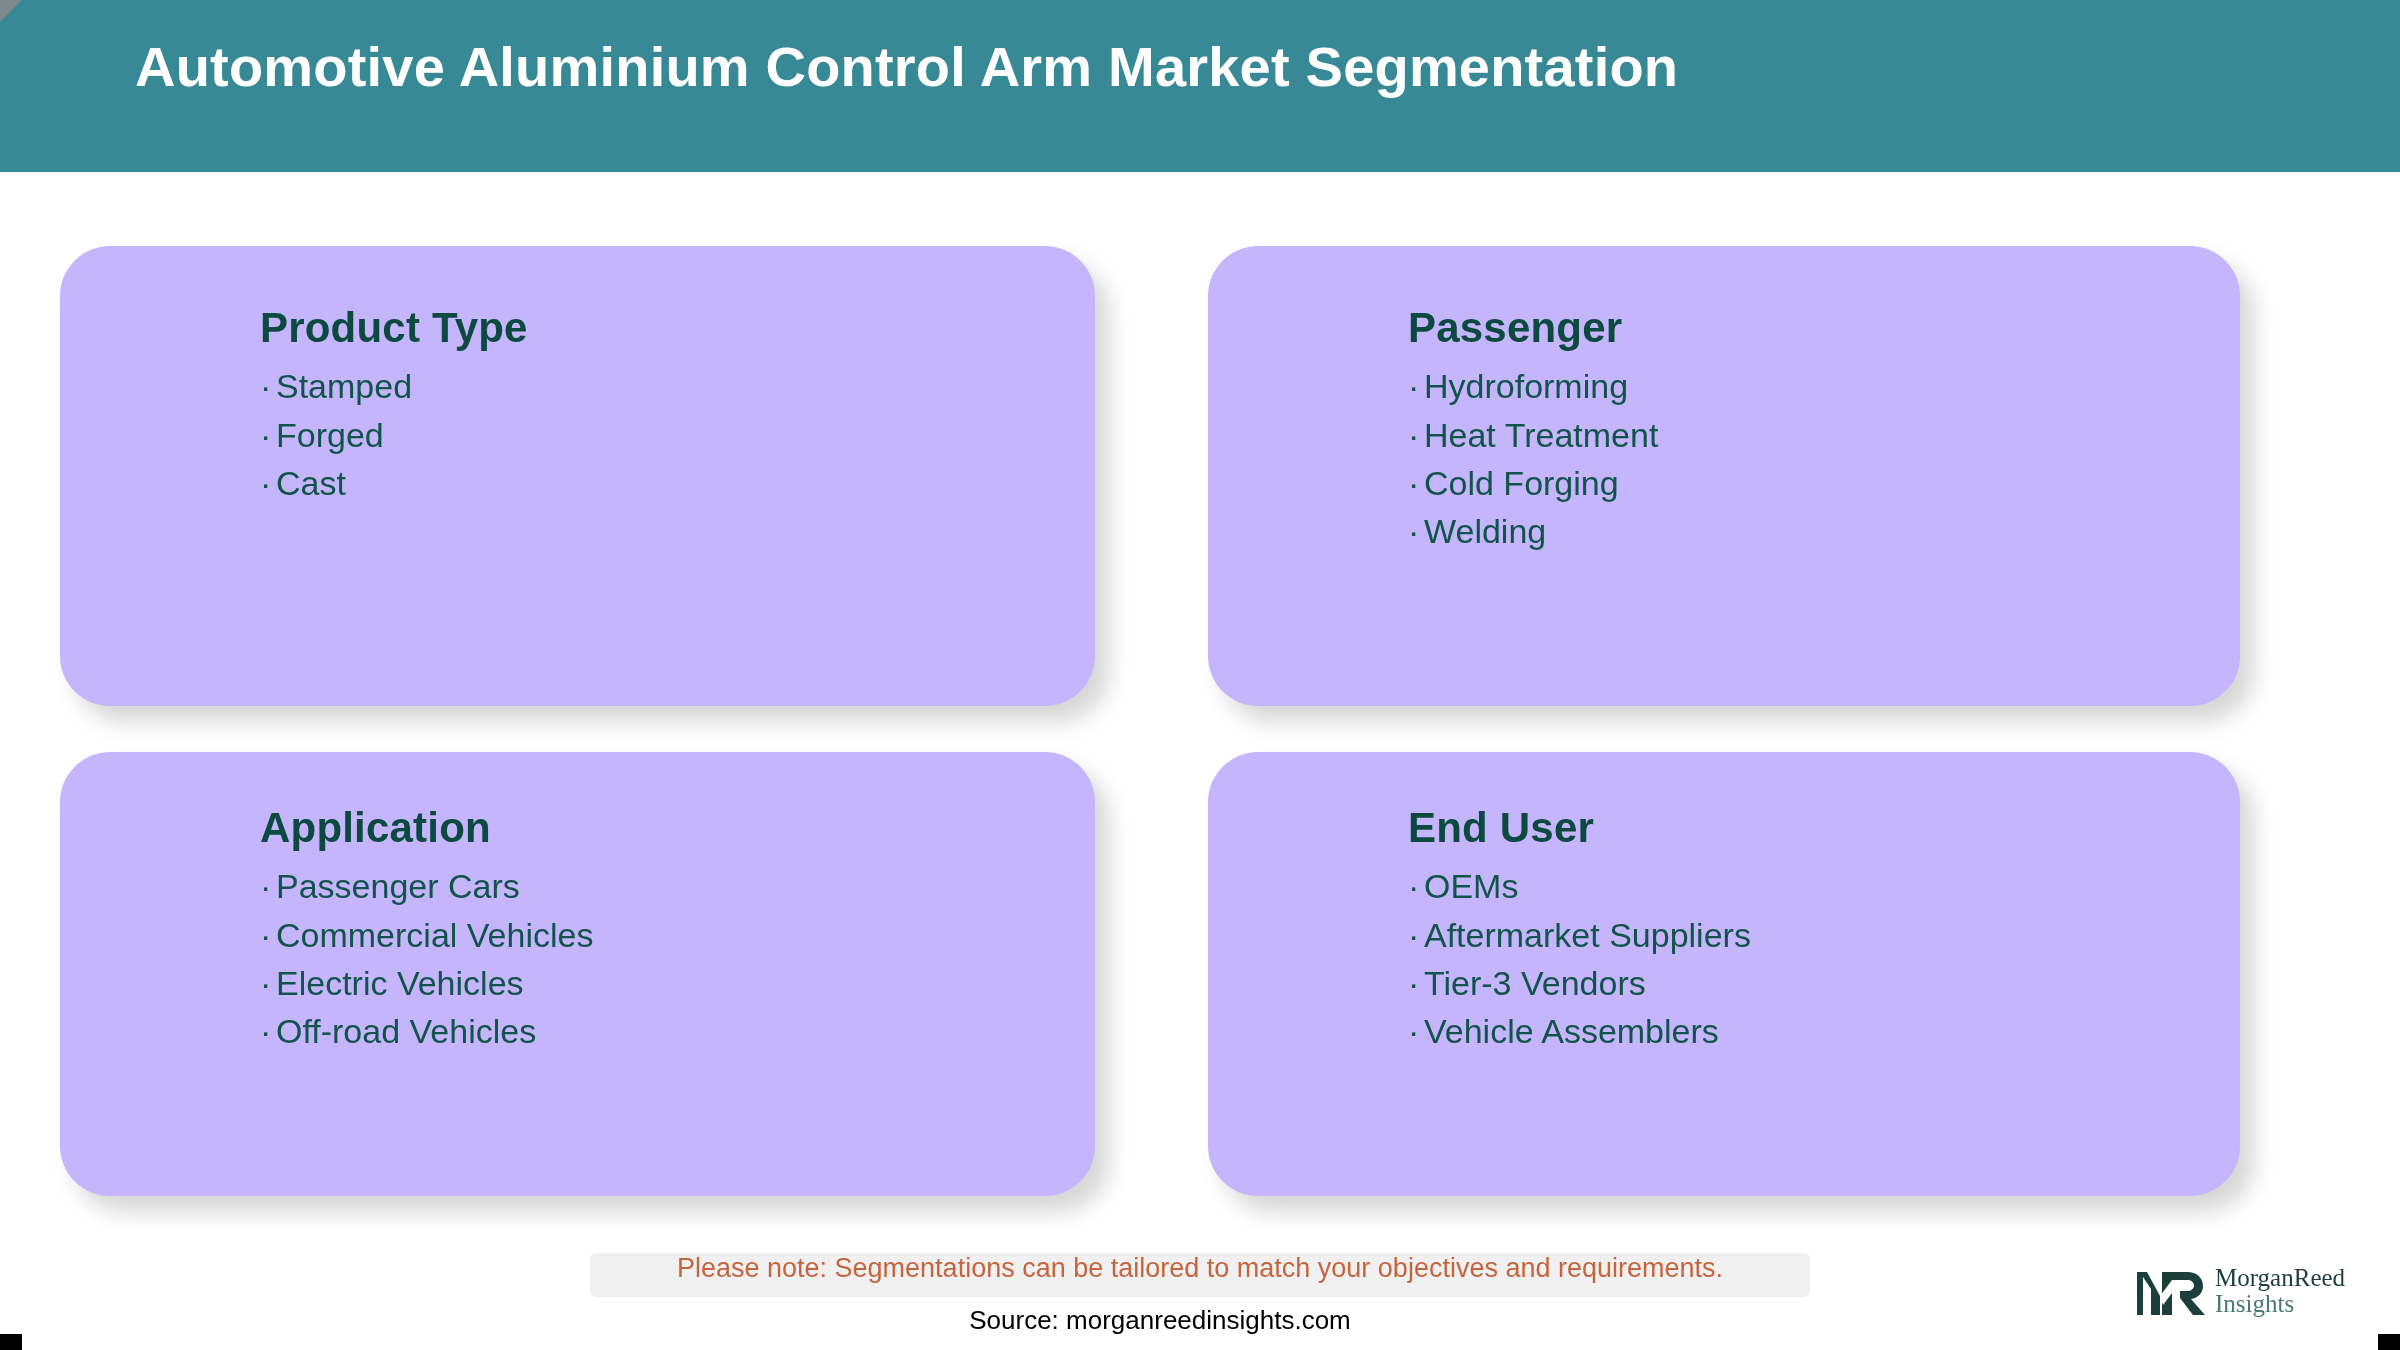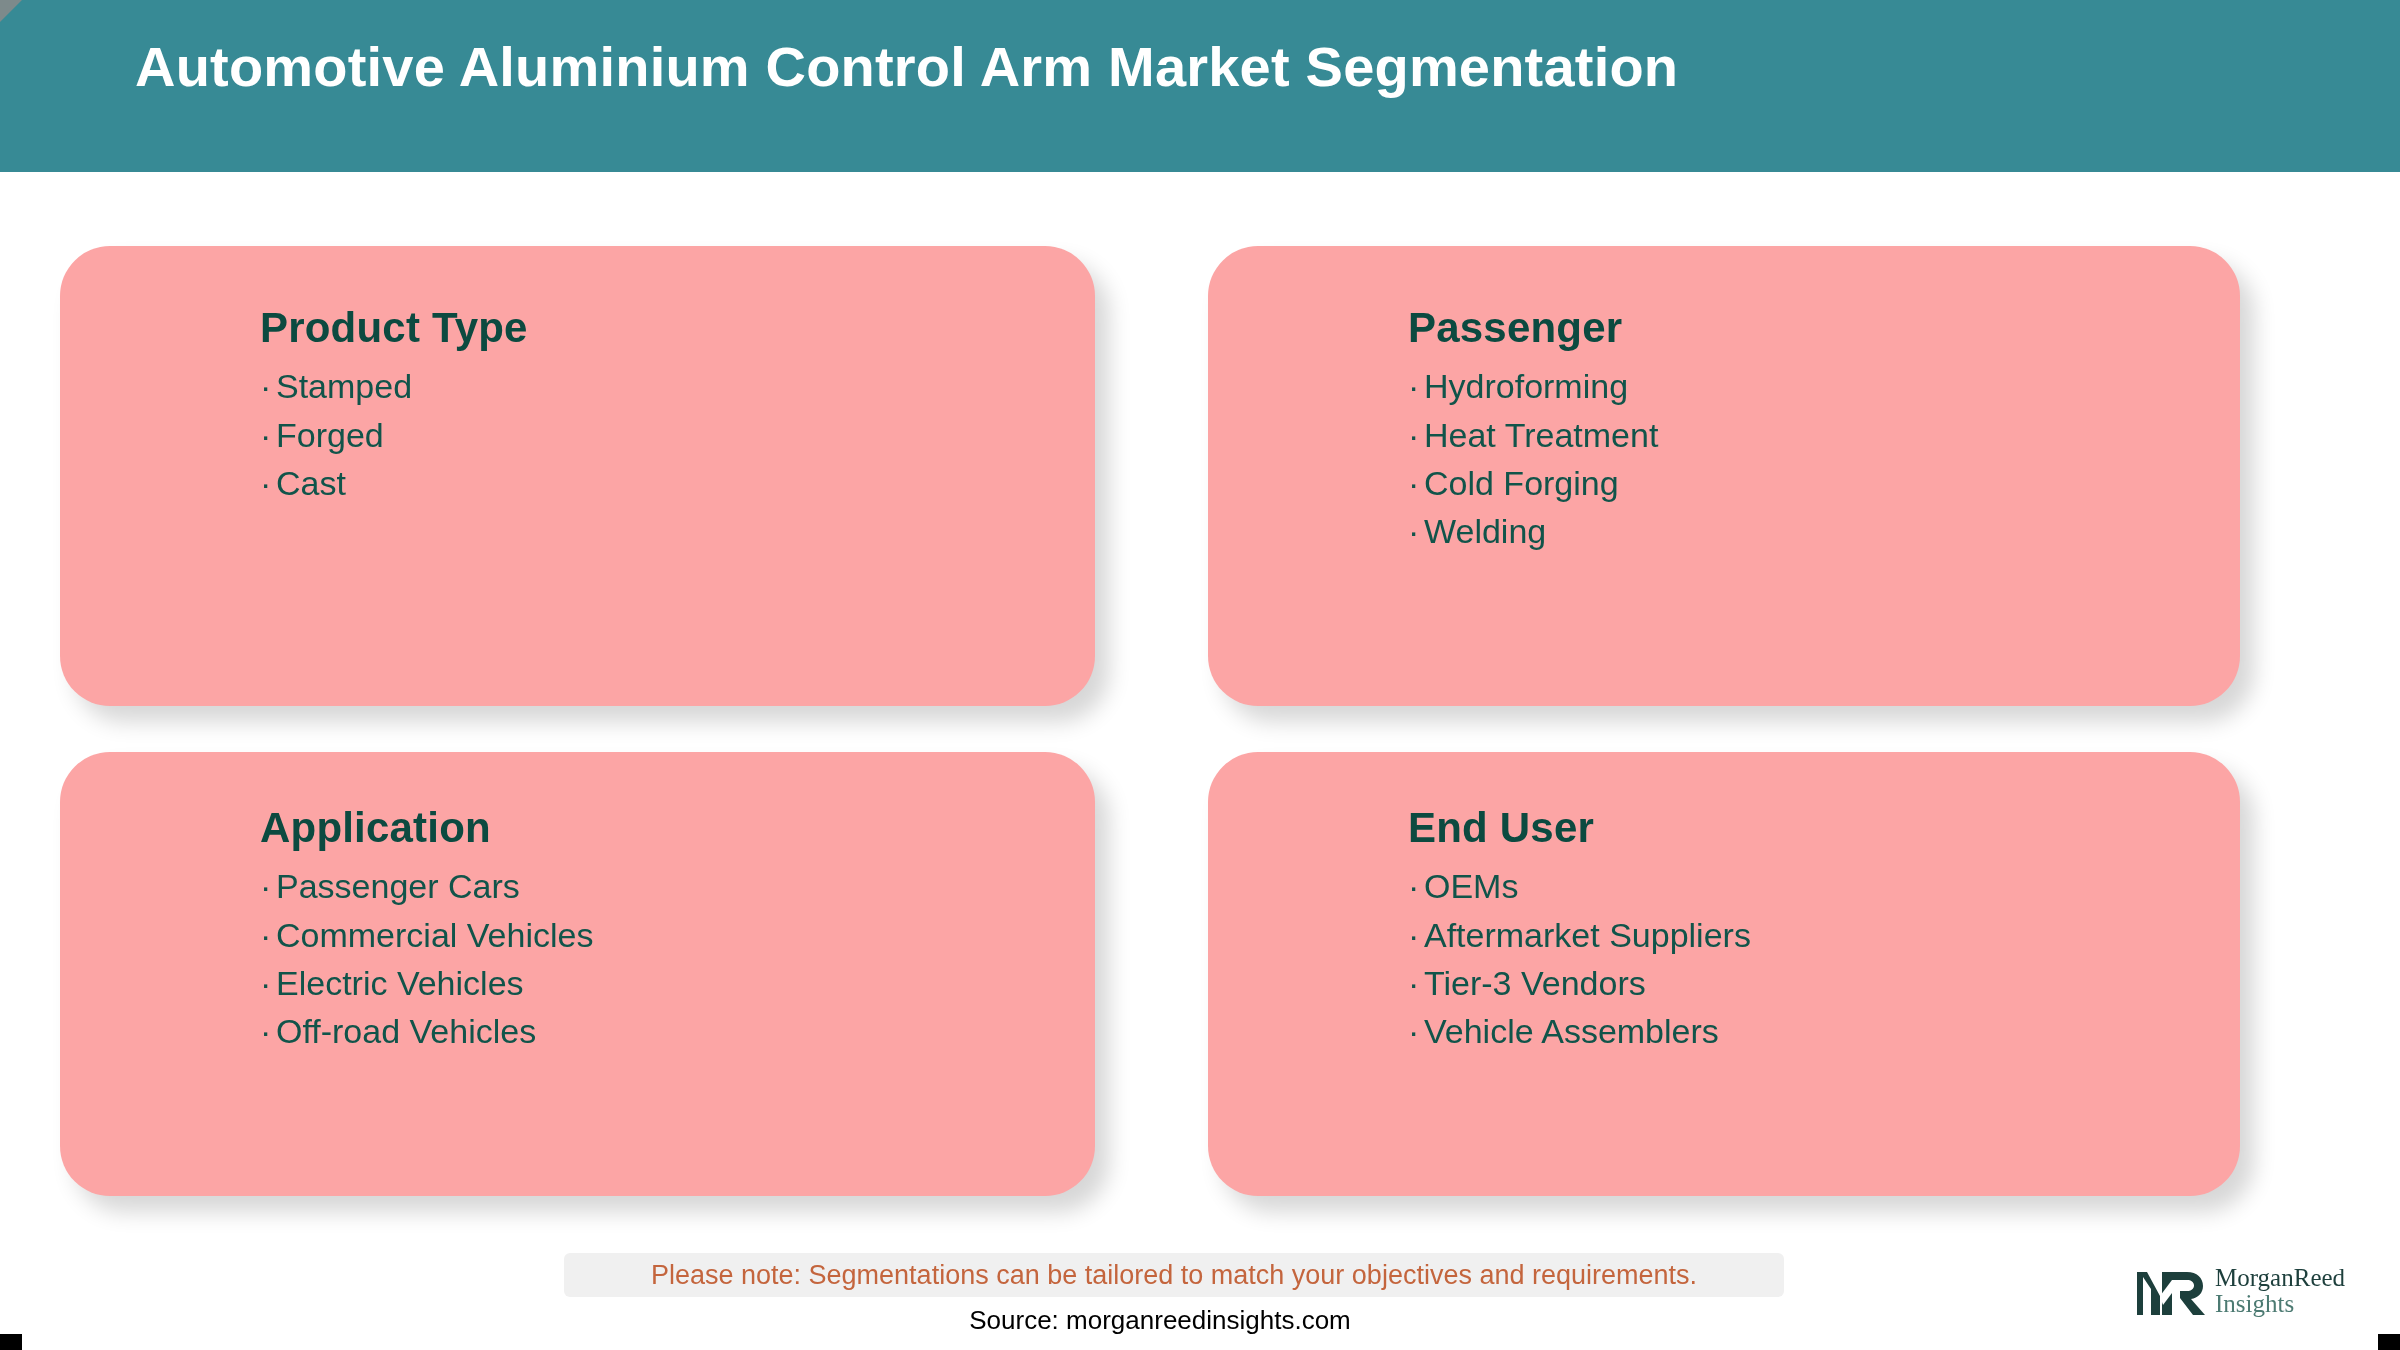--- a/index.html
+++ b/index.html
@@ -41,21 +41,21 @@
     width: 0;
     height: 0;
     border-top: 22px solid #8a8a8a;
     border-right: 22px solid transparent;
     opacity: 0.85;
   }
 
   
   .card {
     position: absolute;
-    background: #fca5a5;
+    background: #c4b5fd;
     border-radius: 50px;
     box-shadow: 14px 16px 22px rgba(0,0,0,0.16);
   }
   .card-1 { left: 60px;   top: 246px;  width: 1035px; height: 460px; }
   .card-2 { left: 1208px; top: 246px;  width: 1032px; height: 460px; }
   .card-3 { left: 60px;   top: 752px;  width: 1035px; height: 444px; }
   .card-4 { left: 1208px; top: 752px;  width: 1032px; height: 444px; }
 
   .card-inner {
     position: absolute;
@@ -89,28 +89,28 @@
   }
   .card-list li .bullet-dot {
     display: inline-block;
     width: 16px;
     color: #11544a;
   }
 
   
   .note-badge {
     position: absolute;
-    left: 564px;
+    left: 590px;
     top: 1253px;
     width: 1220px;
     height: 44px;
     background: #f0f0f0;
     border-radius: 6px;
     display: flex;
-    align-items: center;
+    align-items: flex-start;
     justify-content: center;
   }
   .note-badge-text {
     font-size: 27px;
     color: #c4653d;
     white-space: nowrap;
   }
 
   .source-text {
     position: absolute;

